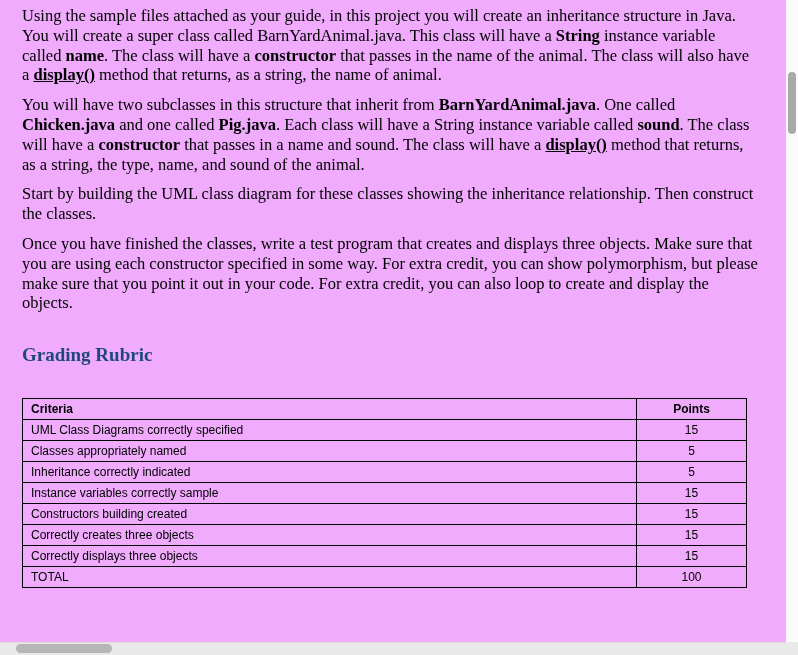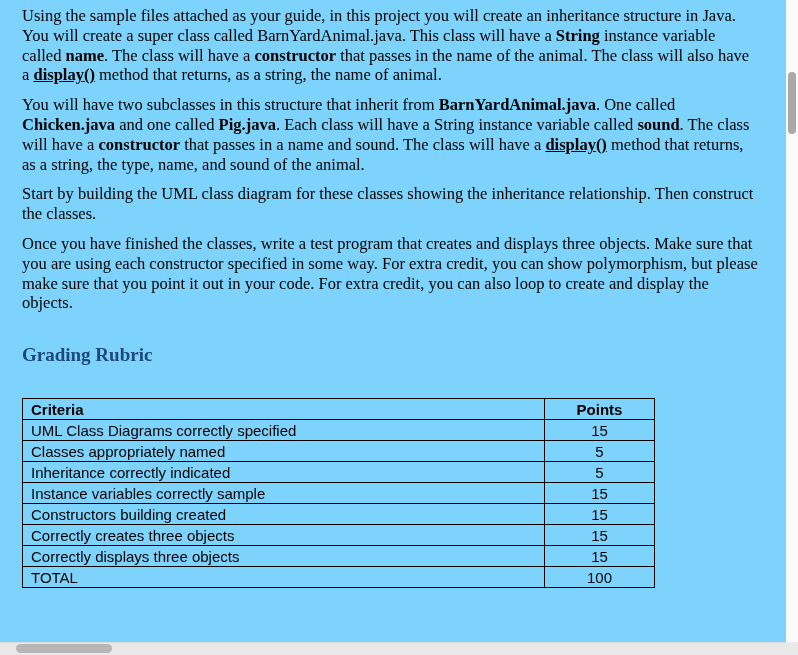--- a/index.html
+++ b/index.html
@@ -6,44 +6,44 @@
   html, body { width: 798px; height: 655px; }
   body {
     font-family: "Liberation Serif", "DejaVu Serif", serif;
     background: #ffffff;
     position: relative;
     overflow: hidden;
   }
   .page {
     position: absolute;
     inset: 0 12px 13px 0;
-    background: #7dd3fc;
+    background: #f0abfc;
     padding: 6px 28px 0 22px;
   }
   .para {
     font-size: 16.5px;
     line-height: 1.2;
     color: #000000;
     margin: 0 0 10px 0;
     text-align: left;
   }
   .para span.b { font-weight: bold; }
   .para span.u { text-decoration: underline; }
   .section-heading {
     font-size: 19px;
     font-weight: bold;
     margin-top: 50px;
     margin-bottom: 32px;
     font-family: "Liberation Serif", "DejaVu Serif", serif;
   }
   table.rubric {
     border-collapse: collapse;
-    width: 633px;
+    width: 725px;
     font-family: "Liberation Sans", "DejaVu Sans", sans-serif;
-    font-size: 15px;
+    font-size: 12px;
     color: #000;
     padding-left: 48px;
   }
   table.rubric th, table.rubric td {
     border: 1px solid #000;
     padding: 1px 8px;
     height: 21px;
     vertical-align: middle;
   }
   table.rubric th.crit-head { text-align: left; font-weight: bold; }

